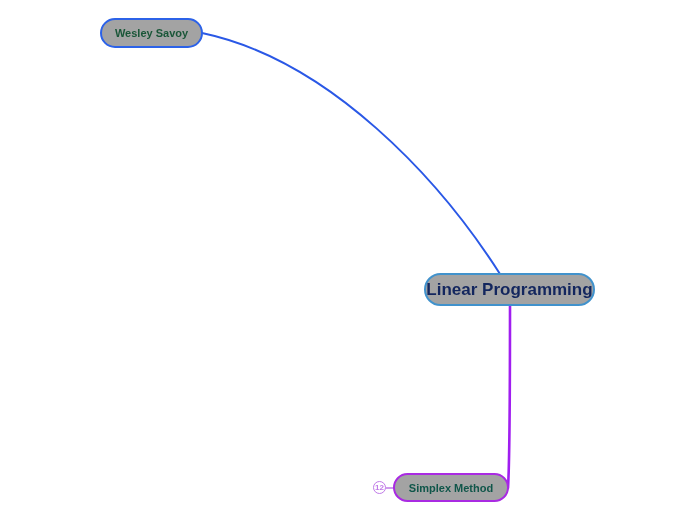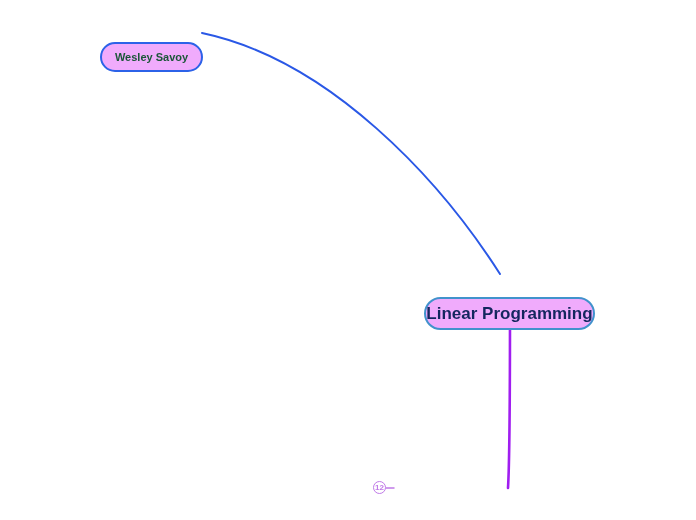--- a/index.html
+++ b/index.html
@@ -16,29 +16,28 @@
 
   .edges-layer {
     position: absolute;
     left: 0; top: 0;
     width: 696px; height: 520px;
     pointer-events: none;
   }
 
   .node {
     position: absolute;
-    background: #f0abfc;
+    background: #a3a3a3;
     border: 2px solid;
     display: flex;
     align-items: center;
     justify-content: center;
     font-weight: bold;
     white-space: nowrap;
     cursor: pointer;
-    margin-top: 24px;
   }
 
   .node-wesley {
     left: 100px; top: 18px;
     width: 103px; height: 30px;
     border-radius: 15px;
     border-color: #2c62e8;
     color: #1a5638;
     font-size: 11px;
   }
@@ -90,16 +89,19 @@
   </svg>
 
   <div class="node node-wesley">
     <span>Wesley Savoy</span>
   </div>
 
   <div class="node node-lp">
     <span>Linear Programming</span>
   </div>
 
+  <div class="node node-simplex">
+    <span>Simplex Method</span>
+  </div>
 
   <div class="collapse-badge">12</div>
 
 </div>
 
 </body></html>

